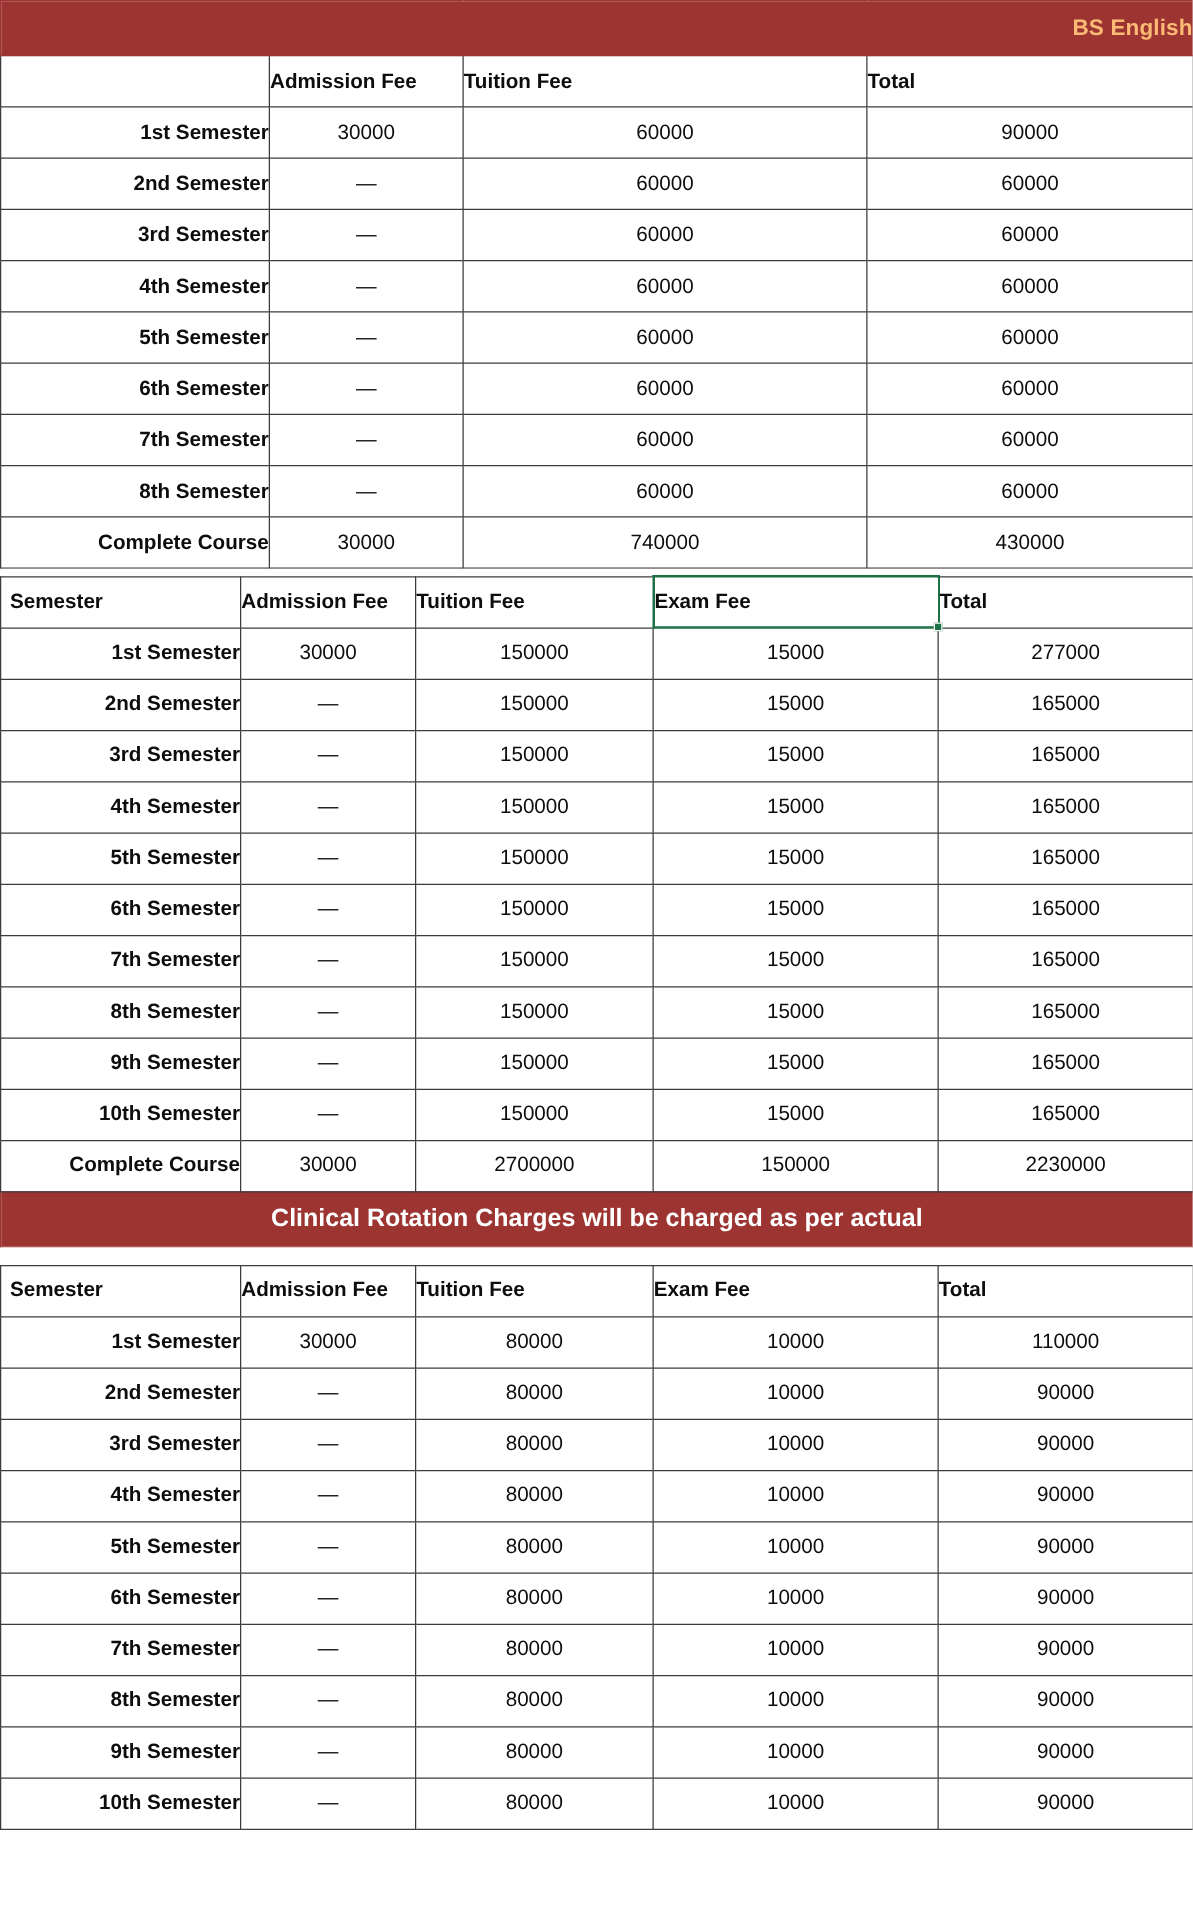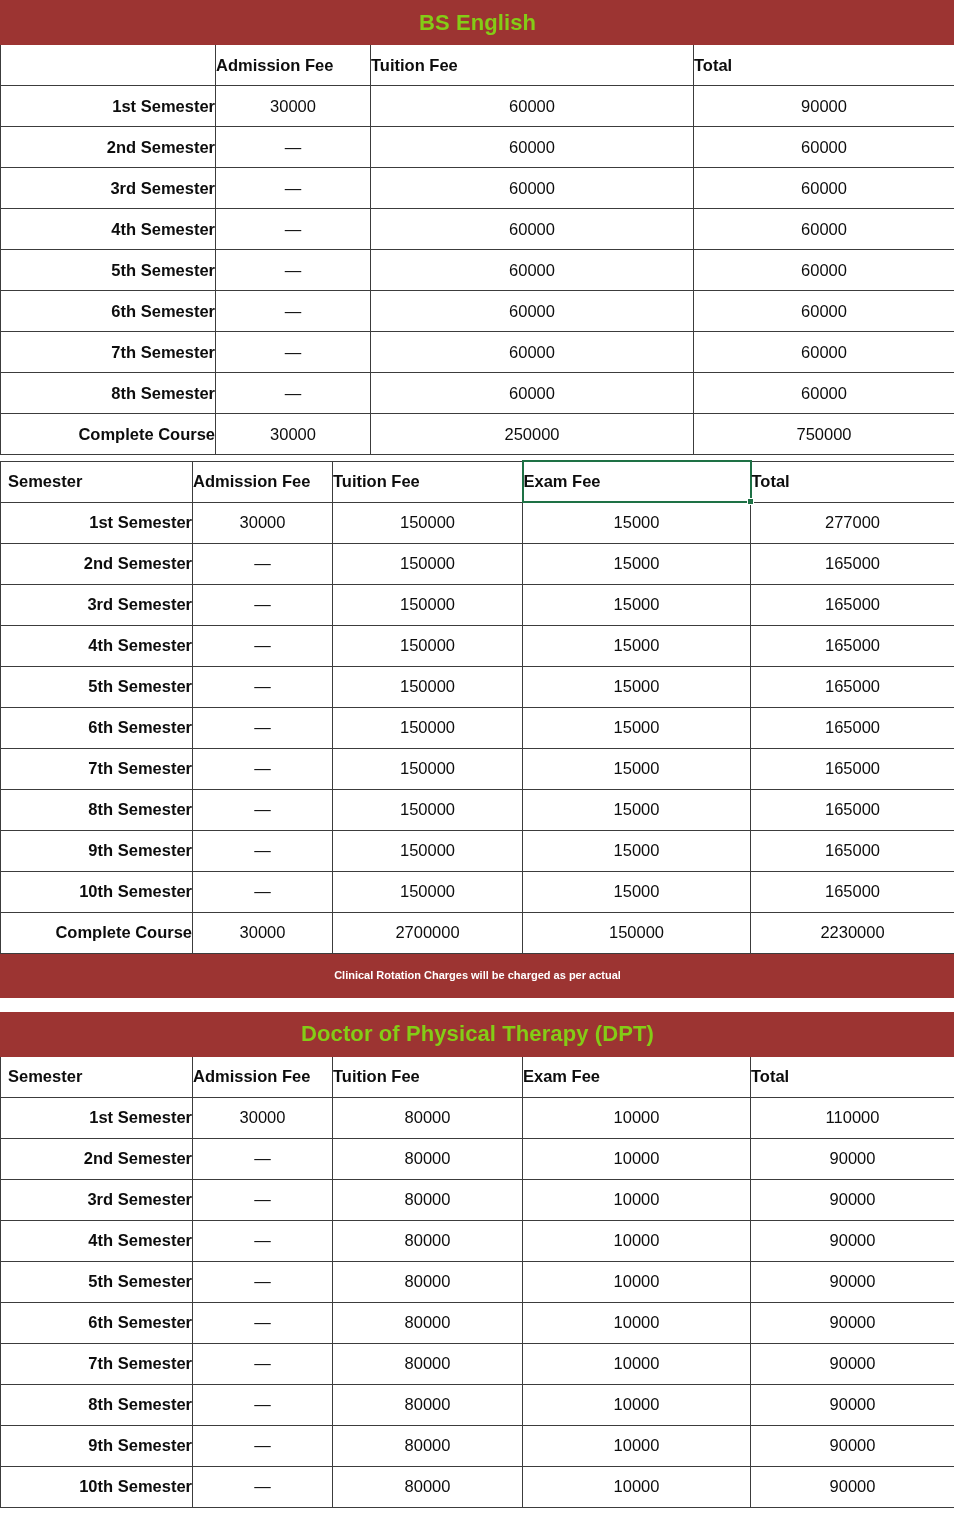--- a/index.html
+++ b/index.html
@@ -35,37 +35,37 @@
     vertical-align: middle;
     font-size: 16.5px;
     color: #0d0d0d;
     background: #ffffff;
     box-sizing: border-box;
   }
 
   
   tr.banner-row td {
     background: #9c3432;
-    color: #84cc16;
+    color: #fdba74;
     font-weight: bold;
-    text-align: center;
+    text-align: right;
     border: 1px solid #9c3432;
     height: 44px;
-    font-size: 22px;
+    font-size: 18px;
     letter-spacing: 0.1px;
   }
 
   tr.footer-note td {
     background: #9c3432;
     color: #ffffff;
     font-weight: bold;
     text-align: center;
     border: 1px solid #9c3432;
     height: 44px;
-    font-size: 11px;
+    font-size: 20px;
   }
 
   
   tr.head-row td {
     font-weight: bold;
     text-align: left;
     height: 41px;
   }
   tr.head-row td.blank-head {
     border-left: 1px solid #3c3c3c;
@@ -192,22 +192,22 @@
       </tr>
       <tr class="data-row">
         <td class="label-cell">8th Semester</td>
         <td class="num-cell">—</td>
         <td class="num-cell">60000</td>
         <td class="num-cell">60000</td>
       </tr>
       <tr class="data-row">
         <td class="label-cell">Complete Course</td>
         <td class="num-cell">30000</td>
-        <td class="num-cell">250000</td>
-        <td class="num-cell">750000</td>
+        <td class="num-cell">740000</td>
+        <td class="num-cell">430000</td>
       </tr>
     </tbody>
   </table>
 
   <div class="gap-small"></div>
 
   <table class="fee-table t2">
     <colgroup>
       <col class="c0">
         <col class="c1">
@@ -312,23 +312,20 @@
 
   <table class="fee-table t2">
     <colgroup>
       <col class="c0">
         <col class="c1">
         <col class="c2">
         <col class="c3">
         <col class="c4">
     </colgroup>
     <tbody>
-      <tr class="banner-row">
-        <td colspan="5">Doctor of Physical Therapy (DPT)</td>
-      </tr>
       <tr class="head-row">
         <td style="text-align:left;padding-left:7px;">Semester</td>
         <td>Admission Fee</td>
         <td>Tuition Fee</td>
         <td>Exam Fee</td>
         <td>Total</td>
       </tr>
 
       <tr class="data-row">
         <td class="label-cell">1st Semester</td>

